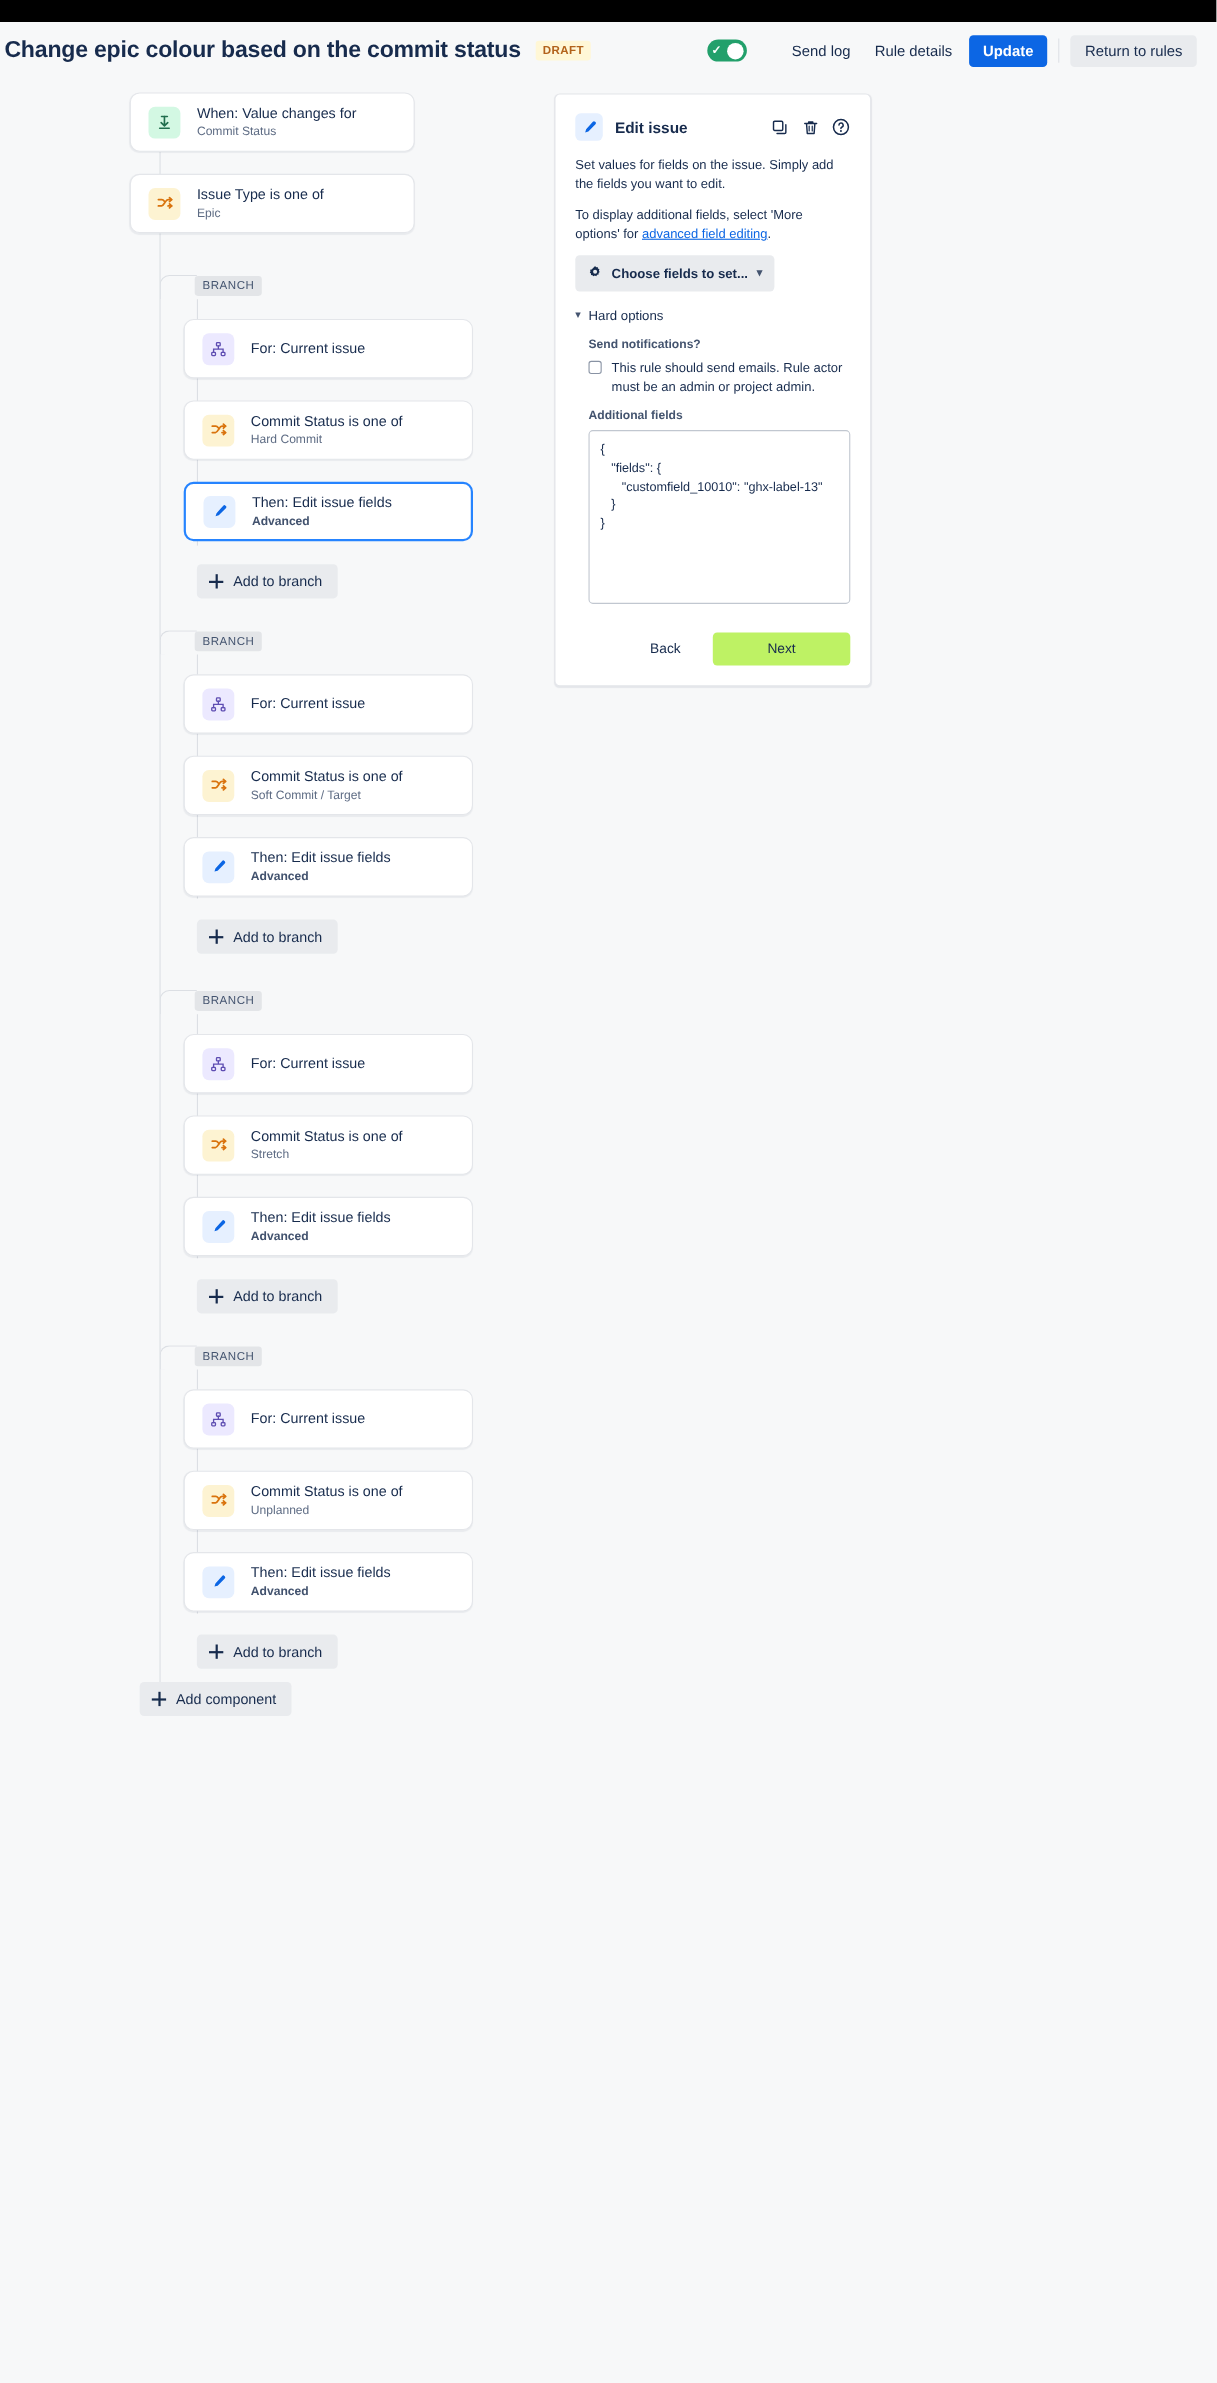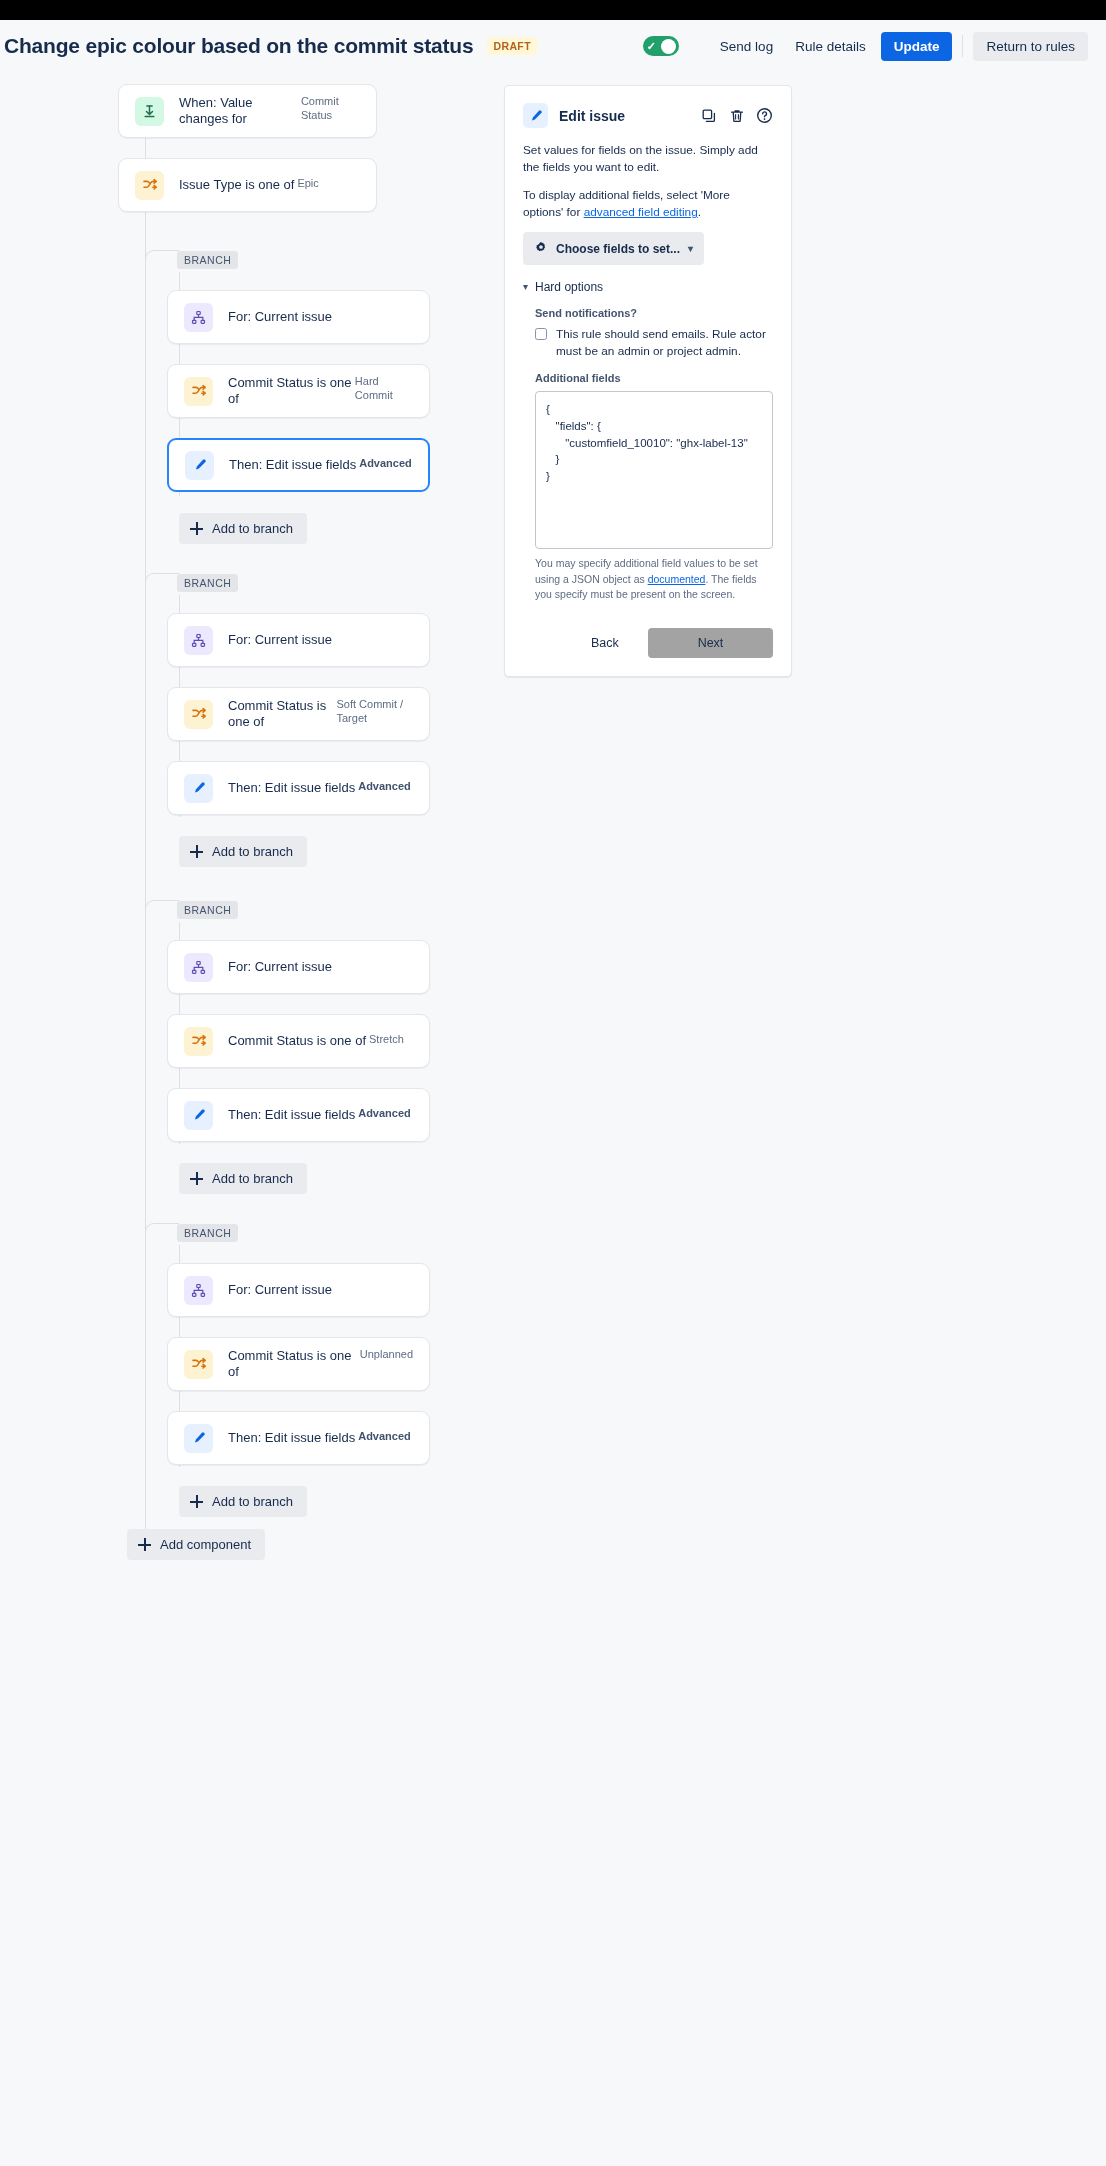--- a/index.html
+++ b/index.html
@@ -61,21 +61,21 @@
   }
   .card.sel { border: 2px solid #2684ff; box-shadow: 0 0 0 0 transparent; }
   .card .ic {
     width: 29px; height: 29px; border-radius: 6px; flex: 0 0 29px;
     display:flex; align-items:center; justify-content:center; margin-right: 15px;
   }
   .ic-green { background: #d3f8e3; }
   .ic-yellow { background: #fdf3d2; }
   .ic-purple { background: #ece9ff; }
   .ic-blue  { background: #e6f0ff; }
-  .card .txt { display: flex; flex-direction: row; gap: 3px; }
+  .card .txt { display: flex; flex-direction: column; gap: 3px; }
   .card .t1 { font-size: 13px; color: #172b4d; line-height: 1.2; }
   .card .t2 { font-size: 11px; color: #5e6c84; line-height: 1.2; }
   .card .t2.bold { font-weight: 700; color:#42526e; }
 
   .branch-tag {
     position: absolute; background: #e3e5e8; color:#44546f; font-size: 10.5px;
     letter-spacing: .5px; padding: 3px 7px; border-radius: 3px; font-weight: 400;
   }
   .add-btn {
     position: absolute; background: #e9ebee; color: #172b4d; font-size: 13px;
@@ -120,21 +120,21 @@
     width: 100%; height: 158px; border: 1.4px solid #c1c7d0; border-radius: 4px;
     background: #fff; padding: 9px 10px; font-size: 11.5px; color: #172b4d;
     font-family: "Liberation Sans", sans-serif; white-space: pre; resize: none;
     line-height: 1.45; overflow: hidden;
   }
   .help { font-size: 10.5px; color: #5e6c84; line-height: 1.45; margin-top: 7px; }
   .panel-btns { display:flex; align-items:center; margin-top: 26px; }
   .btn-back { background: transparent; border: none; font-size: 12.5px; color:#172b4d;
               padding: 8px 20px; cursor:pointer; margin-left: 48px;
               font-family:"Liberation Sans",sans-serif;}
-  .btn-next { background:#a3a3a3; border:none; font-size: 12.5px; color:#172b4d;
+  .btn-next { background:#bef264; border:none; font-size: 12.5px; color:#172b4d;
               padding: 8px 0; width: 125px; border-radius: 4px; cursor:pointer;
               margin-left: auto; font-family:"Liberation Sans",sans-serif;}
 </style>
 </head>
 <body>
 
 <div id="root">
 
   <div class="topbar"></div>
 
@@ -429,21 +429,20 @@
       <div class="cb-row">
         <span class="cbox"></span>
         <span class="cb-text">This rule should send emails. Rule actor must be an admin or project admin.</span>
       </div>
       <div class="field-label">Additional fields</div>
       <div class="ta">{
    "fields": {
       "customfield_10010": "ghx-label-13"
    }
 }</div>
-      <div class="help"><span>You may specify additional field values to be set using a JSON object as </span><span class="p-link">documented</span><span>. The fields you specify must be present on the screen.</span></div>
     </div>
 
     <div class="panel-btns">
       <button class="btn-back">Back</button>
       <button class="btn-next">Next</button>
     </div>
   </div>
 </div>
 
 </body></html>

